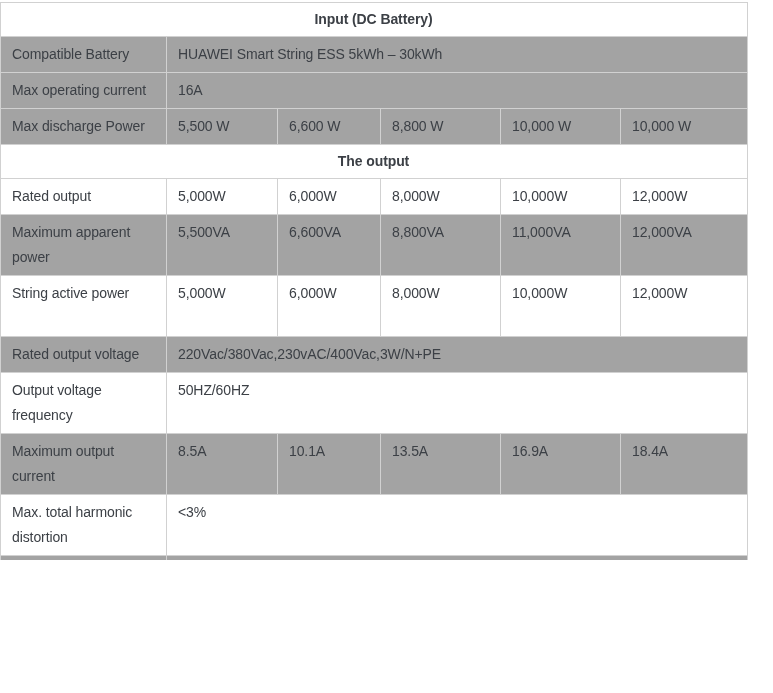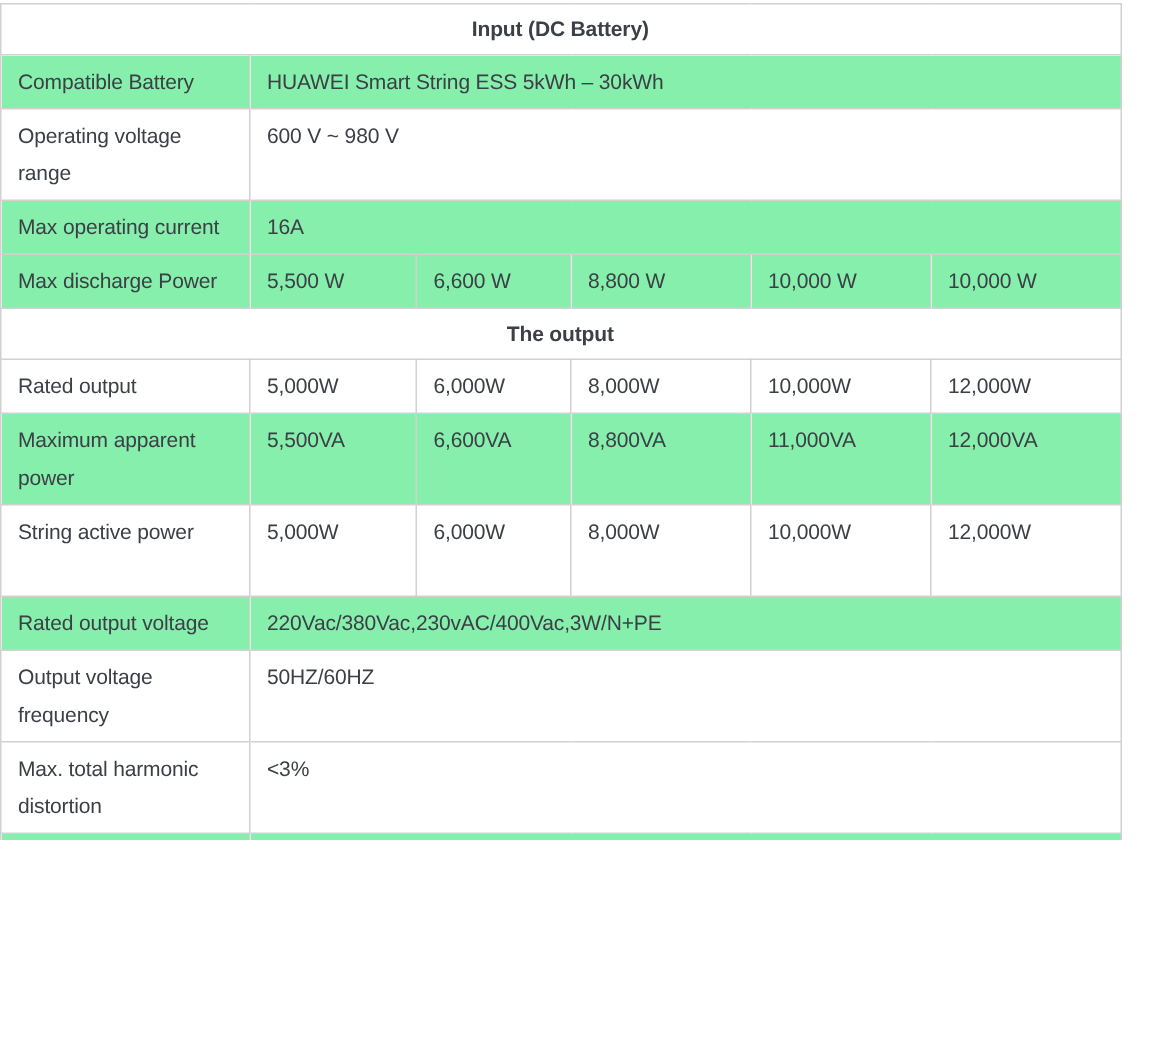--- a/index.html
+++ b/index.html
@@ -33,21 +33,21 @@
     overflow:hidden;
     white-space:normal;
     word-wrap:break-word;
   }
   table.spec th.section{
     text-align:center;
     font-weight:700;
     padding-top:4px;
     padding-bottom:3px;
   }
-  tr.striped{ background:#86efac; }
+  tr.striped{ background:#a3a3a3; }
   tr.plain{ background:#ffffff; }
   td.label-cell{ text-align:left; }
   td.span-cell{ text-align:left; }
   td.col-cell{ text-align:left; }
   tr.h-header{ height:34px; }
   tr.h-single{ height:36px; }
   tr.h-double{ height:61px; }
   tr.h-partial{ height:4px; }
   tr.h-partial td{ padding:0; border-bottom:none; height:4px; }
 </style>
@@ -64,24 +64,20 @@
         <col style="width: 120px;">
         <col style="width: 127px;">
       </colgroup>
     <tbody id="spec-body">
         <tr class="plain h-header">
           <th class="section" colspan="6">Input (DC Battery)</th>
         </tr>
         <tr class="striped h-single">
           <td class="label-cell">Compatible Battery</td>
           <td class="span-cell" colspan="5">HUAWEI Smart String ESS 5kWh – 30kWh</td>
-        </tr>
-        <tr class="plain h-double">
-          <td class="label-cell">Operating voltage range</td>
-          <td class="span-cell" colspan="5">600 V ~ 980 V</td>
         </tr>
         <tr class="striped h-single">
           <td class="label-cell">Max operating current</td>
           <td class="span-cell" colspan="5">16A</td>
         </tr>
         <tr class="striped h-single">
           <td class="label-cell">Max discharge Power</td>
           <td class="col-cell">5,500 W</td>
           <td class="col-cell">6,600 W</td>
           <td class="col-cell">8,800 W</td>
@@ -116,20 +112,28 @@
           <td class="col-cell">12,000W</td>
         </tr>
         <tr class="striped h-single">
           <td class="label-cell">Rated output voltage</td>
           <td class="span-cell" colspan="5">220Vac/380Vac,230vAC/400Vac,3W/N+PE</td>
         </tr>
         <tr class="plain h-double">
           <td class="label-cell">Output voltage frequency</td>
           <td class="span-cell" colspan="5">50HZ/60HZ</td>
         </tr>
+        <tr class="striped h-double">
+          <td class="label-cell">Maximum output current</td>
+          <td class="col-cell">8.5A</td>
+          <td class="col-cell">10.1A</td>
+          <td class="col-cell">13.5A</td>
+          <td class="col-cell">16.9A</td>
+          <td class="col-cell">18.4A</td>
+        </tr>
         <tr class="plain h-double">
           <td class="label-cell">Max. total harmonic distortion</td>
           <td class="span-cell" colspan="5">&lt;3%</td>
         </tr>
         <tr class="striped h-partial">
           <td></td>
           <td colspan="5"></td>
         </tr>
       </tbody>
   </table>

